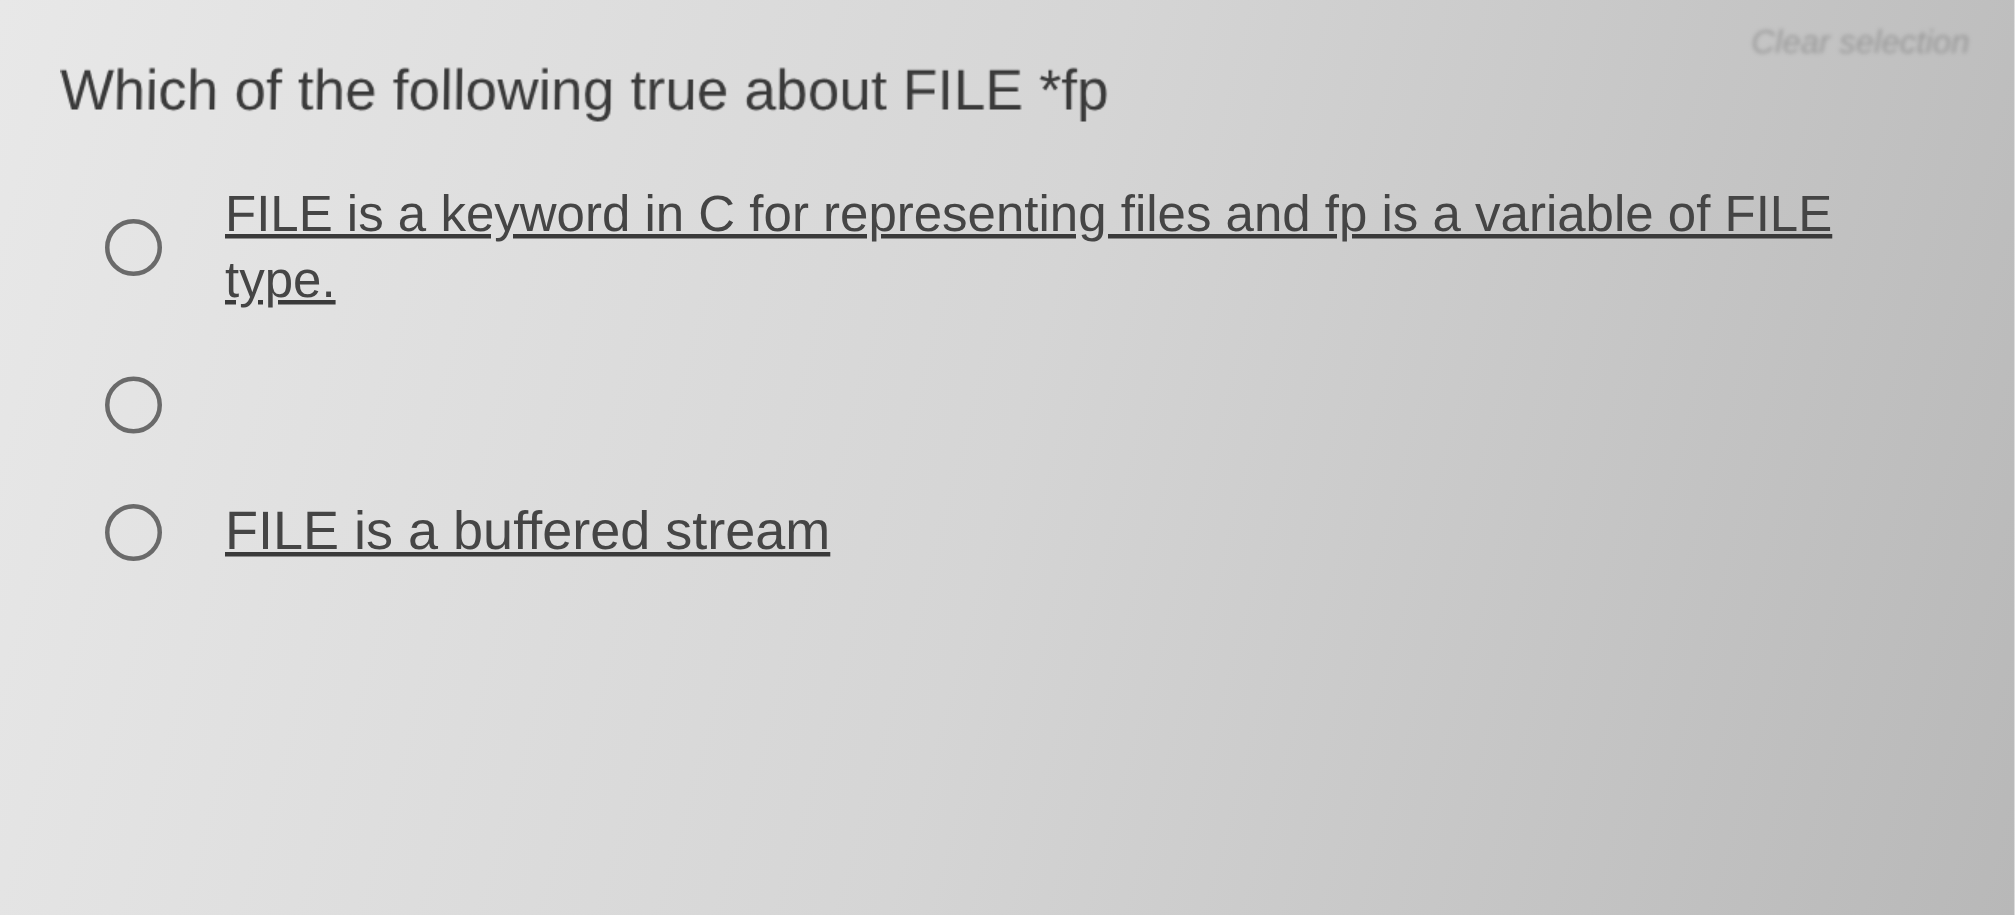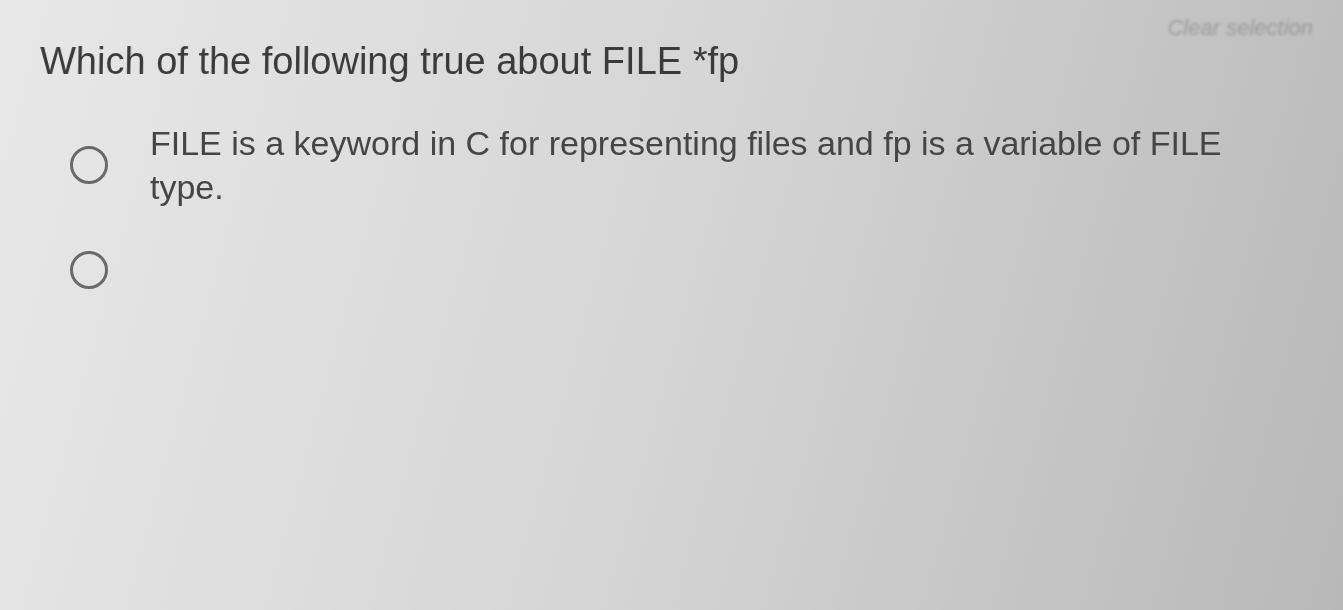--- a/index.html
+++ b/index.html
@@ -30,20 +30,21 @@
     .question-text {
       font-size: 38px;
       color: #3a3a3a;
       margin-bottom: 38px;
       margin-top: 10px;
       font-weight: 400;
       transform: perspective(1200px) rotateX(2deg);
     }
     .options {
       padding-left: 30px;
+      text-decoration: underline;
     }
     .option-row {
       display: flex;
       align-items: center;
       margin-bottom: 42px;
     }
     .radio {
       width: 38px;
       height: 38px;
       min-width: 38px;
@@ -74,13 +75,17 @@
 <div class="question-text">Which of the following true about FILE *fp</div>
 
 <div class="options">
   <div class="option-row">
     <div class="radio"></div>
     <div class="option-text">FILE is a keyword in C for representing files and fp is a variable of FILE type.</div>
   </div>
   <div class="option-row">
     <div class="radio"></div>
   </div>
+  <div class="option-row">
+    <div class="radio"></div>
+    <div class="option-text">FILE is a buffered stream</div>
+  </div>
 </div>
 
 </body></html>

